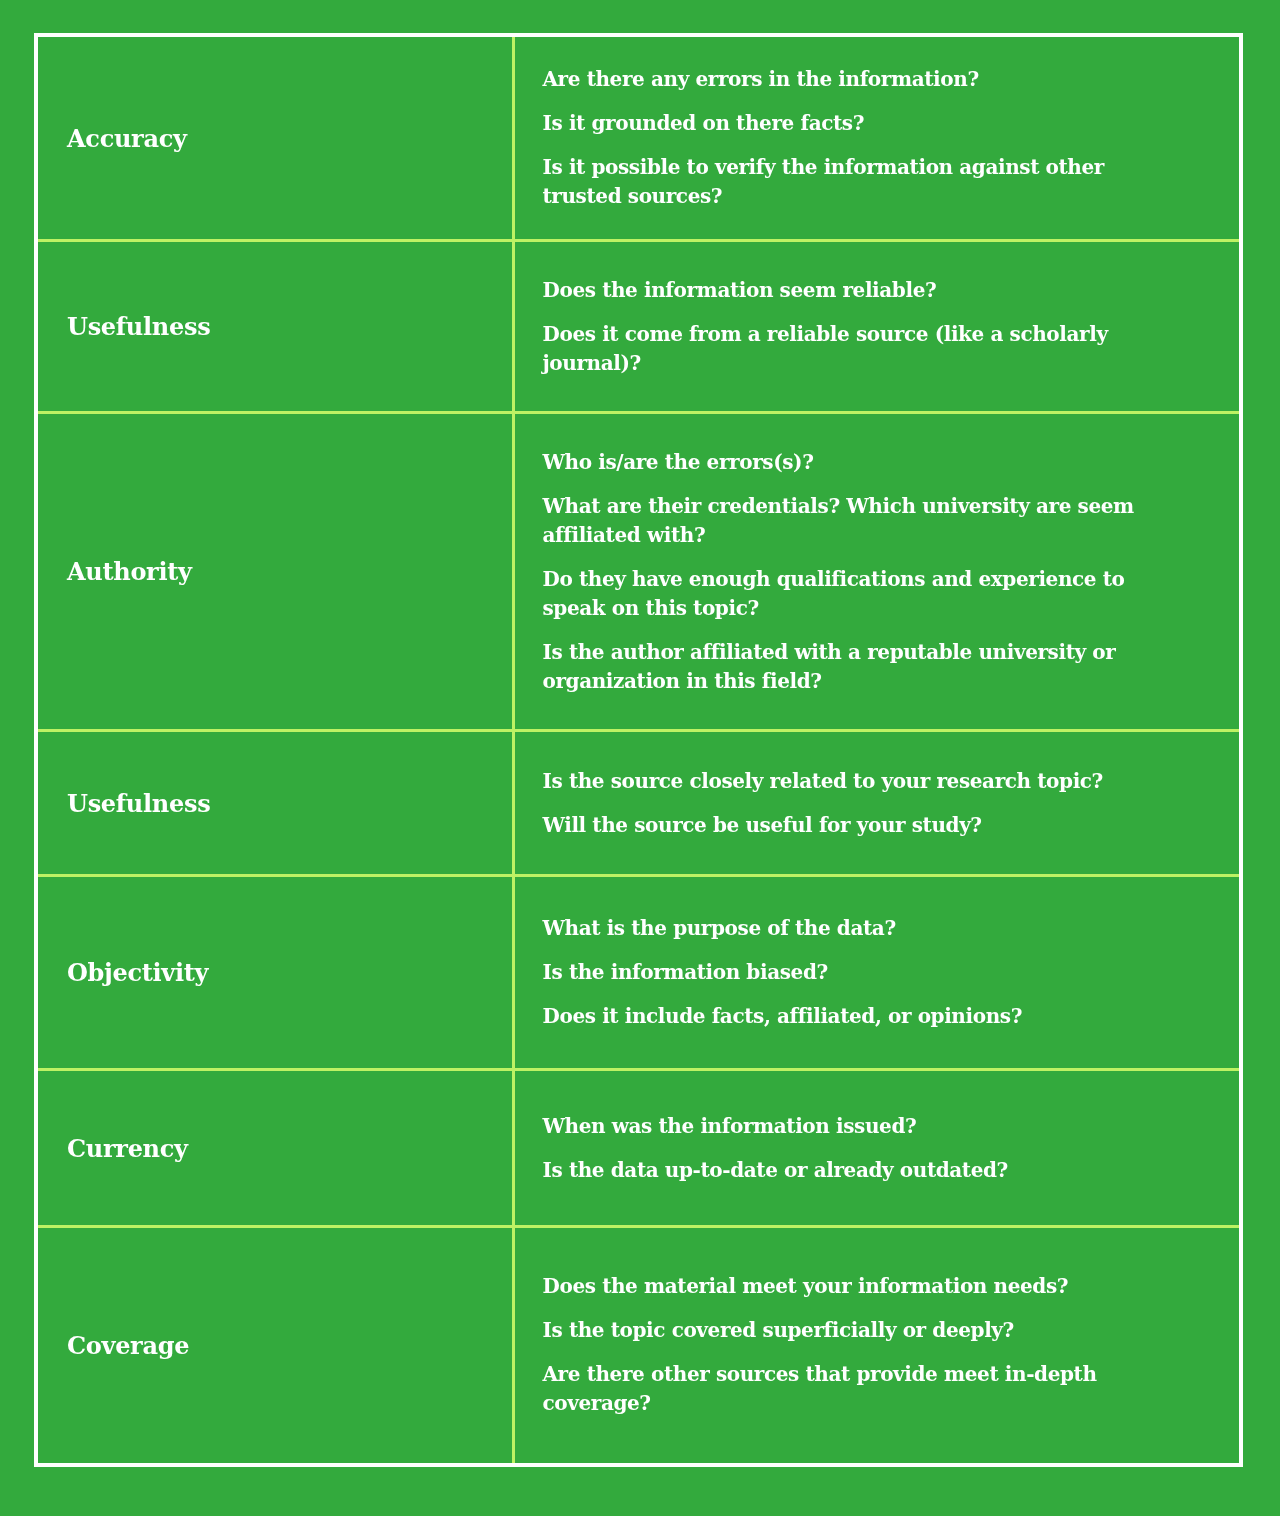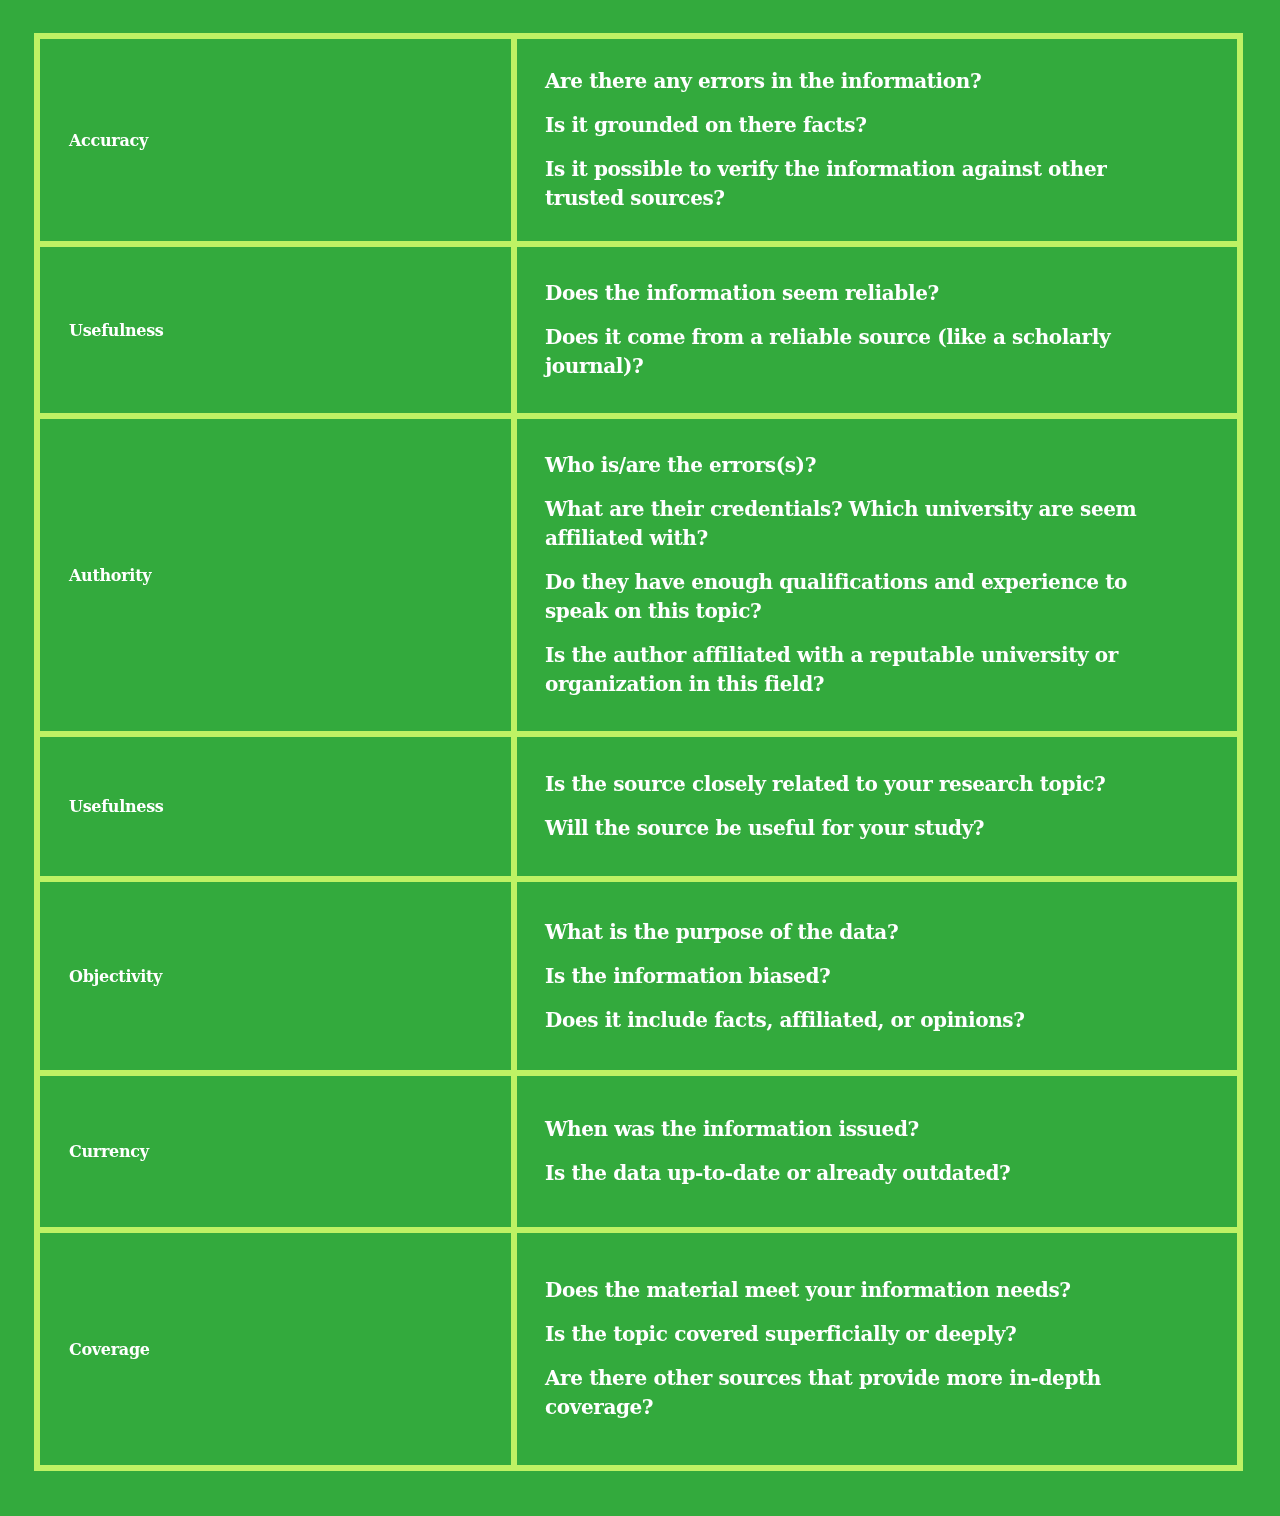--- a/index.html
+++ b/index.html
@@ -17,30 +17,30 @@
     .criteria-table {
       position: absolute;
       left: 34px;
       top: 33px;
       width: 1209px;
       border-collapse: collapse;
       border: 4px solid #ffffff;
       table-layout: fixed;
     }
     .criteria-table td {
-      border: 6px solid #bef264;
+      border: 3px solid #bef264;
       vertical-align: middle;
       padding: 0;
     }
     .col-criterion { width: 477px; }
     .col-questions { width: auto; }
     .criterion-cell {
       padding-left: 29px !important;
       font-weight: bold;
-      font-size: 16px;
+      font-size: 24px;
       letter-spacing: -0.3px;
     }
     .questions-cell {
       padding: 28px 60px 28px 28px !important;
     }
     .question {
       font-weight: bold;
       font-size: 20px;
       line-height: 29px;
       letter-spacing: -0.4px;
@@ -101,17 +101,17 @@
       <td class="questions-cell">
         <div class="question">When was the information issued?</div>
         <div class="question">Is the data up-to-date or already outdated?</div>
       </td>
     </tr>
     <tr style="height: 238px;">
       <td class="criterion-cell">Coverage</td>
       <td class="questions-cell">
         <div class="question">Does the material meet your information needs?</div>
         <div class="question">Is the topic covered superficially or deeply?</div>
-        <div class="question">Are there other sources that provide more in-depth coverage?</div>
+        <div class="question">Are there other sources that provide meet in-depth coverage?</div>
       </td>
     </tr>
   </tbody>
 </table>
 
 </body></html>

